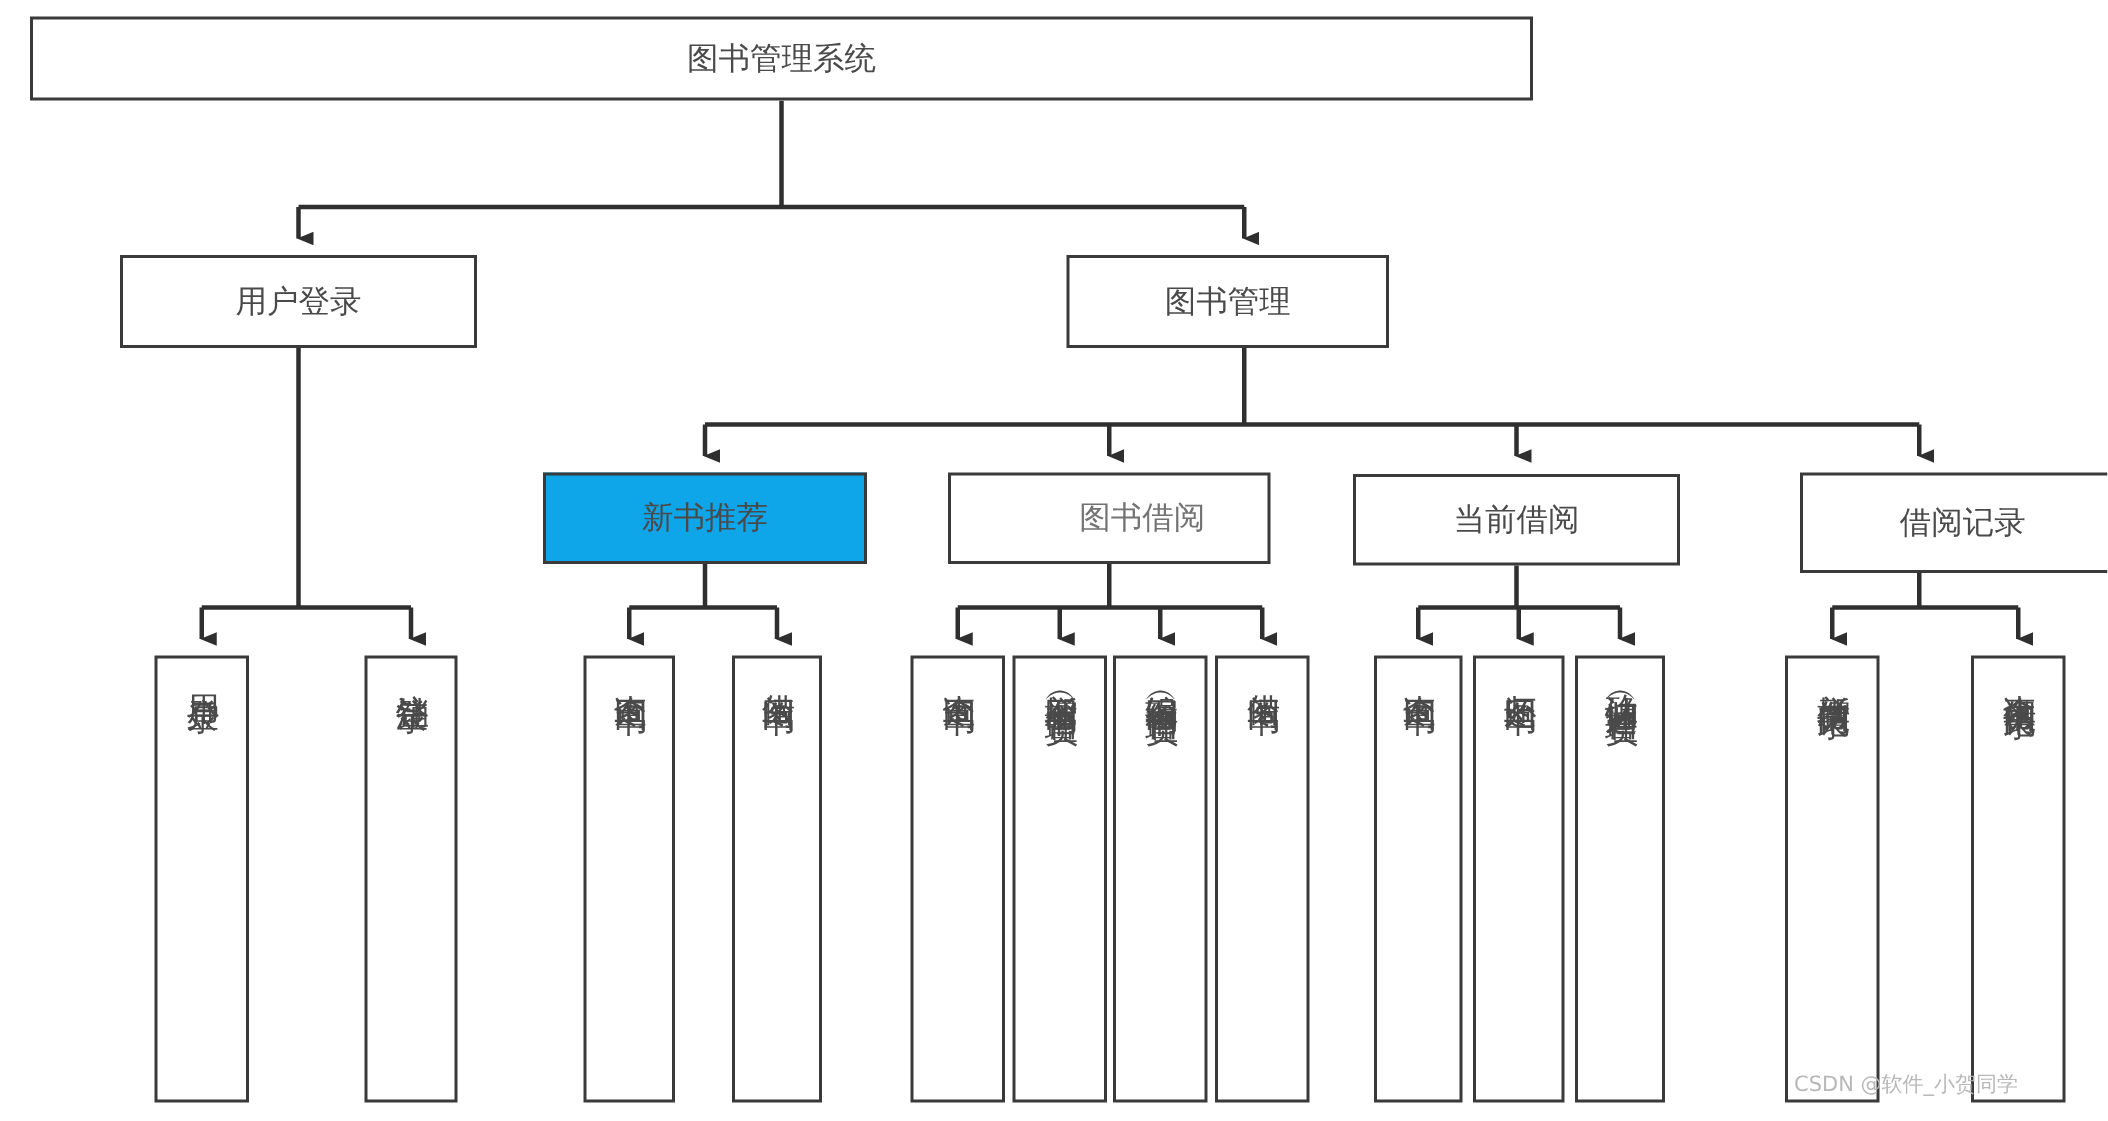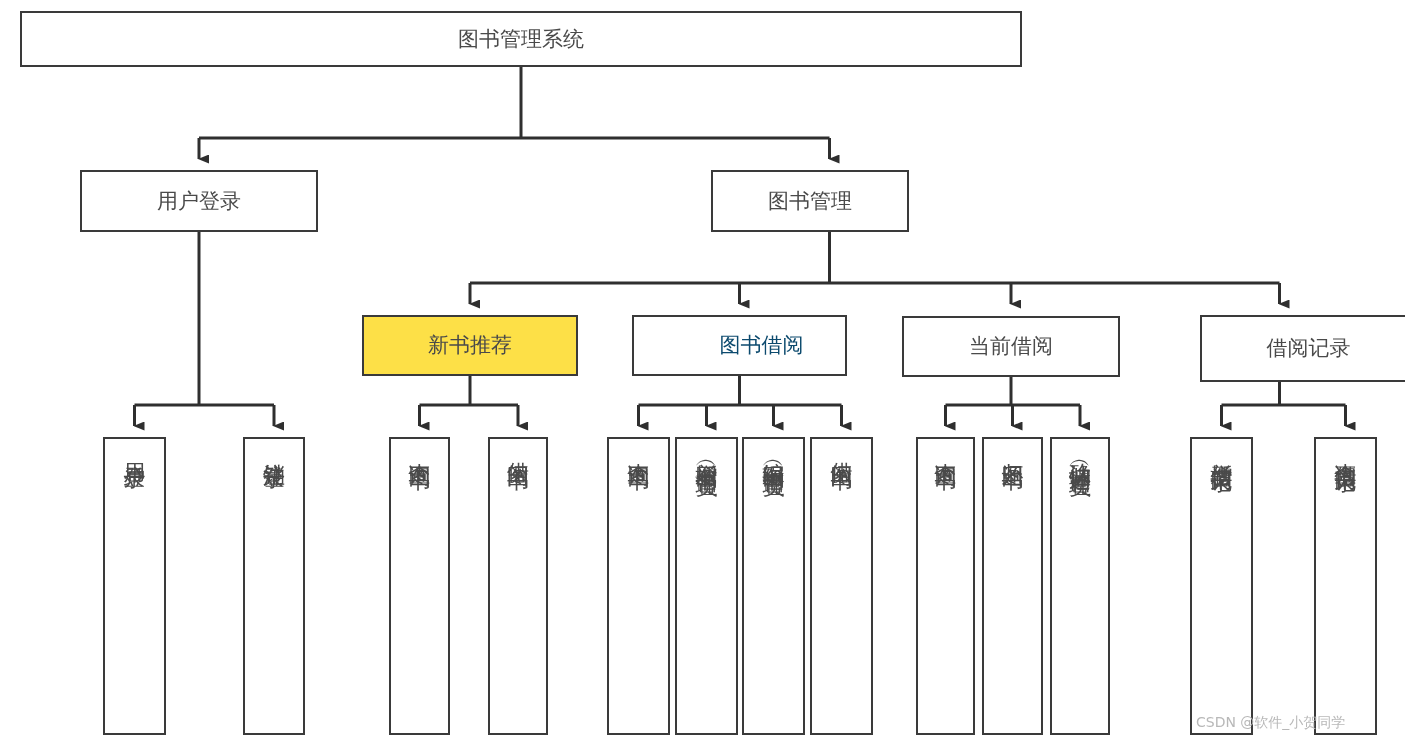--- a/index.html
+++ b/index.html
@@ -114,28 +114,28 @@
       </g>
   </svg>
 
   <div id="node-layer">
       <div class="node horiz" style="left: 20px; top: 11px; width: 1002px; height: 56px; border-color: rgb(58, 58, 58); background: rgb(255, 255, 255);">
         <span class="label" style="color: rgb(74, 74, 74);">图书管理系统</span>
       </div>
       <div class="node horiz" style="left: 80px; top: 170px; width: 238px; height: 62px; border-color: rgb(58, 58, 58); background: rgb(255, 255, 255);">
         <span class="label" style="color: rgb(74, 74, 74);">用户登录</span>
       </div>
-      <div class="node horiz" style="left: 711px; top: 170px; width: 198px; height: 62px; border-color: rgb(58, 58, 58); background: rgb(255, 255, 255);">
+      <div class="node horiz" style="left: 711px; top: 170px; width: 215px; height: 62px; border-color: rgb(58, 58, 58); background: rgb(255, 255, 255);">
         <span class="label" style="color: rgb(74, 74, 74);">图书管理</span>
       </div>
-      <div class="node horiz" style="left: 362px; top: 315px; width: 216px; height: 61px; border-color: rgb(58, 58, 58); background: #fde047;">
+      <div class="node horiz" style="left: 362px; top: 315px; width: 216px; height: 61px; border-color: rgb(58, 58, 58); background: #0ea5e9;">
         <span class="label" style="color: rgb(74, 74, 74);">新书推荐</span>
       </div>
       <div class="node horiz" style="left: 632px; top: 315px; width: 215px; height: 61px; border-color: rgb(58, 58, 58); background: rgb(255, 255, 255);">
-        <span class="label" style="color: #0c4a6e; margin-left: 44px;">图书借阅</span>
+        <span class="label" style="color: #737373; margin-left: 44px;">图书借阅</span>
       </div>
       <div class="node horiz" style="left: 902px; top: 316px; width: 218px; height: 61px; border-color: rgb(58, 58, 58); background: rgb(255, 255, 255);">
         <span class="label" style="color: rgb(74, 74, 74);">当前借阅</span>
       </div>
       <div class="node horiz" style="left: 1200px; top: 315px; width: 217px; height: 67px; border-color: rgb(58, 58, 58); background: rgb(255, 255, 255);">
         <span class="label" style="color: rgb(74, 74, 74);">借阅记录</span>
       </div>
       <div class="node vert" style="left: 103px; top: 437px; width: 63px; height: 298px; border-color: rgb(58, 58, 58); background: rgb(255, 255, 255);">
         <span class="label" style="color: rgb(74, 74, 74);">用户登录</span>
       </div>

